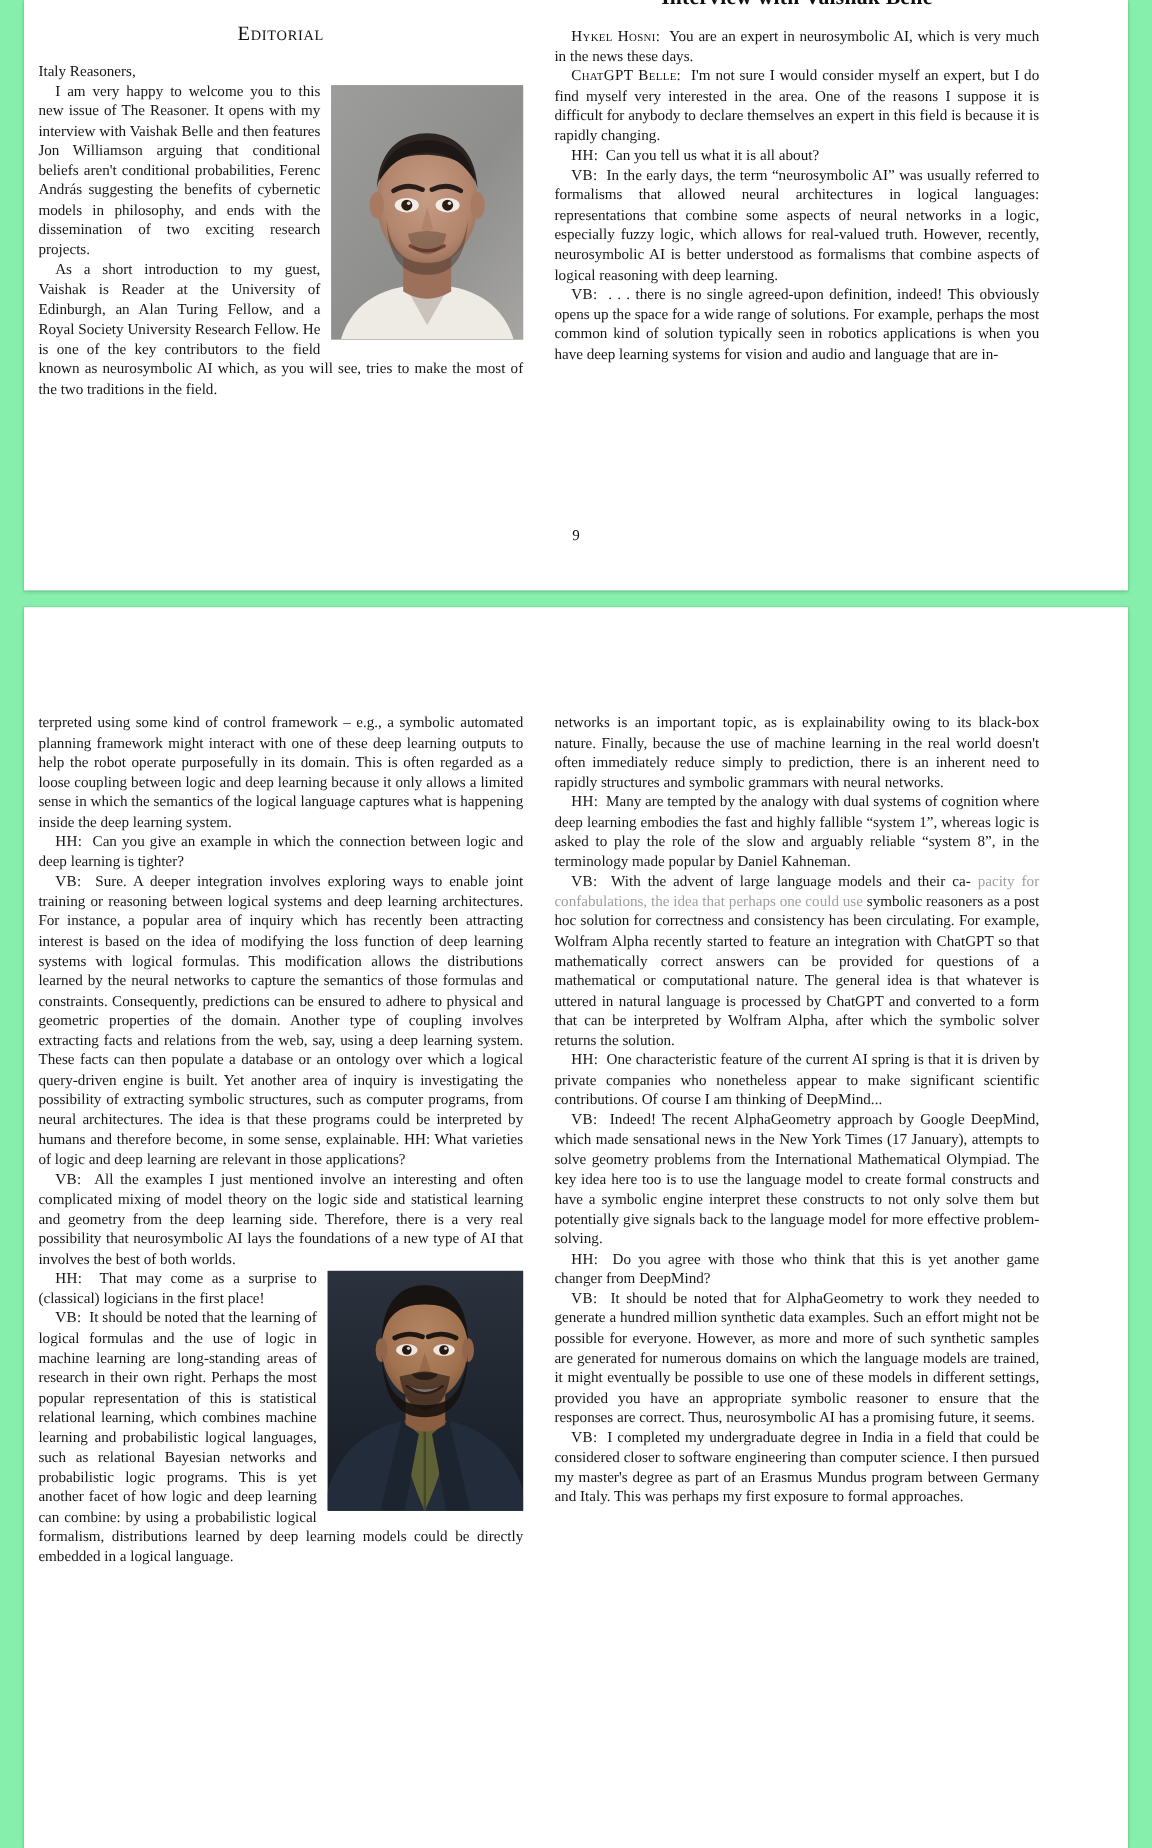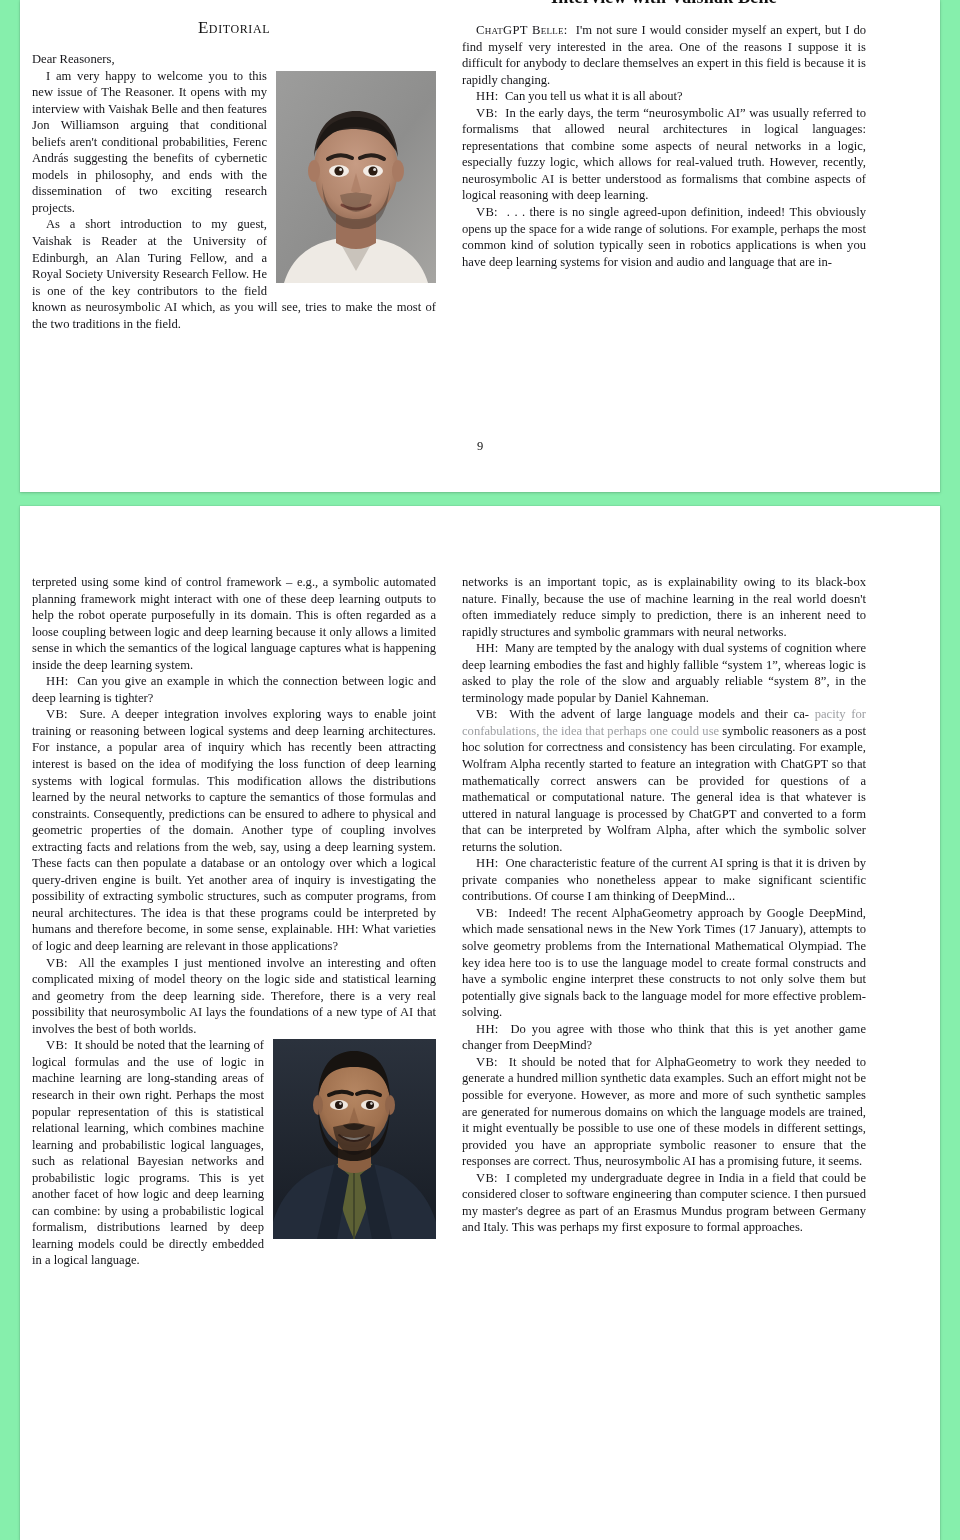--- a/index.html
+++ b/index.html
@@ -135,21 +135,21 @@
 
 <div id="viewport">
 
   <div class="page" id="page-1">
     <div class="page-inner">
       <div class="cols">
 
         <div class="col">
           <div class="editorial-title">Editorial</div>
 
-          <p class="noindent">Dear Reasoners,</p>
+          <p class="noindent">Italy Reasoners,</p>
 
           <div class="photo">
             <svg viewBox="0 0 160 212" preserveAspectRatio="none" aria-hidden="true">
               <defs>
                 <linearGradient id="bg1" x1="0" y1="0" x2="1" y2="1">
                   <stop offset="0%" stop-color="#9d9d9c"></stop>
                   <stop offset="55%" stop-color="#8e8e8d"></stop>
                   <stop offset="100%" stop-color="#a6a5a2"></stop>
                 </linearGradient>
                 <radialGradient id="skin1" cx="50%" cy="45%" r="62%">
@@ -194,40 +194,41 @@
 
           <p class="indent">I am very happy to welcome you to this new issue of The Reasoner. It opens with my interview with Vaishak Belle and then features Jon Williamson arguing that conditional beliefs aren't conditional probabilities, Ferenc András suggesting the benefits of cybernetic models in philosophy, and ends with the dissemination of two exciting research projects.</p>
           <p class="indent">As a short introduction to my guest, Vaishak is Reader at the University of Edinburgh, an Alan Turing Fellow, and a Royal Society University Research Fellow. He is one of the key contributors to the field known as neurosymbolic AI which, as you will see, tries to make the most of the two traditions in the field.</p>
         </div>
 
         <div class="col">
           <div class="interview-title-clip">
             <span>Interview with Vaishak Belle</span>
           </div>
 
+          <p class="indent"><span class="speaker">Hykel Hosni:</span>&nbsp; <span>You are an expert in neurosymbolic AI, which is very much in the news these days.</span></p>
 
           <p class="indent"><span class="speaker">ChatGPT Belle:</span>&nbsp; <span>I'm not sure I would consider myself an expert, but I do find myself very interested in the area. One of the reasons I suppose it is difficult for anybody to declare themselves an expert in this field is because it is rapidly changing.</span></p>
 
           <p class="indent"><span class="speaker">HH:</span>&nbsp; <span>Can you tell us what it is all about?</span></p>
 
           <p class="indent"><span class="speaker">VB:</span>&nbsp; <span>In the early days, the term “neurosymbolic AI” was usually referred to formalisms that allowed neural architectures in logical languages: representations that combine some aspects of neural networks in a logic, especially fuzzy logic, which allows for real-valued truth. However, recently, neurosymbolic AI is better understood as formalisms that combine aspects of logical reasoning with deep learning.</span></p>
 
 
           <p class="indent"><span class="speaker">VB:</span>&nbsp; <span>. . . there is no single agreed-upon definition, indeed! This obviously opens up the space for a wide range of solutions. For example, perhaps the most common kind of solution typically seen in robotics applications is when you have deep learning systems for vision and audio and language that are in-</span></p>
         </div>
       </div>
 
       <div class="page-number">9</div>
     </div>
   </div>
 
   <div id="page-gap"></div>
 
   <div class="page" id="page-2">
-    <div class="page-inner" style="padding-top:68px;">
+    <div class="page-inner" style="padding-top:88px;">
       <div class="cols">
 
         <div class="col">
           <p class="noindent">terpreted using some kind of control framework – e.g., a symbolic automated planning framework might interact with one of these deep learning outputs to help the robot operate purposefully in its domain. This is often regarded as a loose coupling between logic and deep learning because it only allows a limited sense in which the semantics of the logical language captures what is happening inside the deep learning system.</p>
 
           <p class="indent"><span class="speaker">HH:</span>&nbsp; <span>Can you give an example in which the connection between logic and deep learning is tighter?</span></p>
 
           <p class="indent"><span class="speaker">VB:</span>&nbsp; <span>Sure. A deeper integration involves exploring ways to enable joint training or reasoning between logical systems and deep learning architectures. For instance, a popular area of inquiry which has recently been attracting interest is based on the idea of modifying the loss function of deep learning systems with logical formulas. This modification allows the distributions learned by the neural networks to capture the semantics of those formulas and constraints. Consequently, predictions can be ensured to adhere to physical and geometric properties of the domain. Another type of coupling involves extracting facts and relations from the web, say, using a deep learning system. These facts can then populate a database or an ontology over which a logical query-driven engine is built. Yet another area of inquiry is investigating the possibility of extracting symbolic structures, such as computer programs, from neural architectures. The idea is that these programs could be interpreted by humans and therefore become, in some sense, explainable. HH: What varieties of logic and deep learning are relevant in those applications?</span></p>
 
           <p class="indent"><span class="speaker">VB:</span>&nbsp; <span>All the examples I just mentioned involve an interesting and often complicated mixing of model theory on the logic side and statistical learning and geometry from the deep learning side. Therefore, there is a very real possibility that neurosymbolic AI lays the foundations of a new type of AI that involves the best of both worlds.</span></p>
@@ -278,20 +279,21 @@
 
               <path d="M66 96 q15 12 30 0 q-15 6 -30 0 Z" fill="#f2ece4"></path>
               <path d="M66 96 q15 12 30 0" stroke="#4f2f22" stroke-width="2" fill="none" stroke-linecap="round"></path>
 
               <path d="M45 70 C47 112 62 122 81 122 C100 122 115 112 117 70 C113 104 100 112 81 112 C62 112 49 104 45 70 Z" fill="#15110e" opacity="0.88"></path>
               <path d="M60 88 q21 -6 42 0 q-4 26 -21 28 q-17 -2 -21 -28 Z" fill="#15110e" opacity="0.55"></path>
               <path d="M70 86 q11 -4 22 0 q-3 5 -11 5 q-8 0 -11 -5 Z" fill="#15110e" opacity="0.7"></path>
             </svg>
           </div>
 
+          <p class="indent"><span class="speaker">HH:</span>&nbsp; <span>That may come as a surprise to (classical) logicians in the first place!</span></p>
 
           <p class="indent"><span class="speaker">VB:</span>&nbsp; <span>It should be noted that the learning of logical formulas and the use of logic in machine learning are long-standing areas of research in their own right. Perhaps the most popular representation of this is statistical relational learning, which combines machine learning and probabilistic logical languages, such as relational Bayesian networks and probabilistic logic programs. This is yet another facet of how logic and deep learning can combine: by using a probabilistic logical formalism, distributions learned by deep learning models could be directly embedded in a logical language.</span></p>
         </div>
 
         <div class="col">
           <p class="noindent">networks is an important topic, as is explainability owing to its black-box nature. Finally, because the use of machine learning in the real world doesn't often immediately reduce simply to prediction, there is an inherent need to rapidly structures and symbolic grammars with neural networks.</p>
 
           <p class="indent"><span class="speaker">HH:</span>&nbsp; <span>Many are tempted by the analogy with dual systems of cognition where deep learning embodies the fast and highly fallible “system 1”, whereas logic is asked to play the role of the slow and arguably reliable “system 8”, in the terminology made popular by Daniel Kahneman.</span></p>
 
           <p class="indent"><span class="speaker">VB:</span>&nbsp; <span>With the advent of large language models and their ca-</span>

